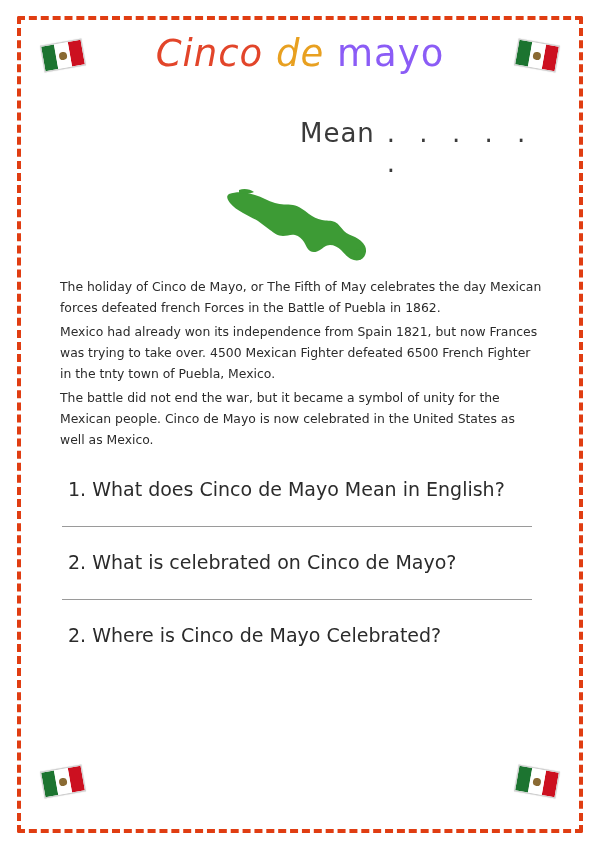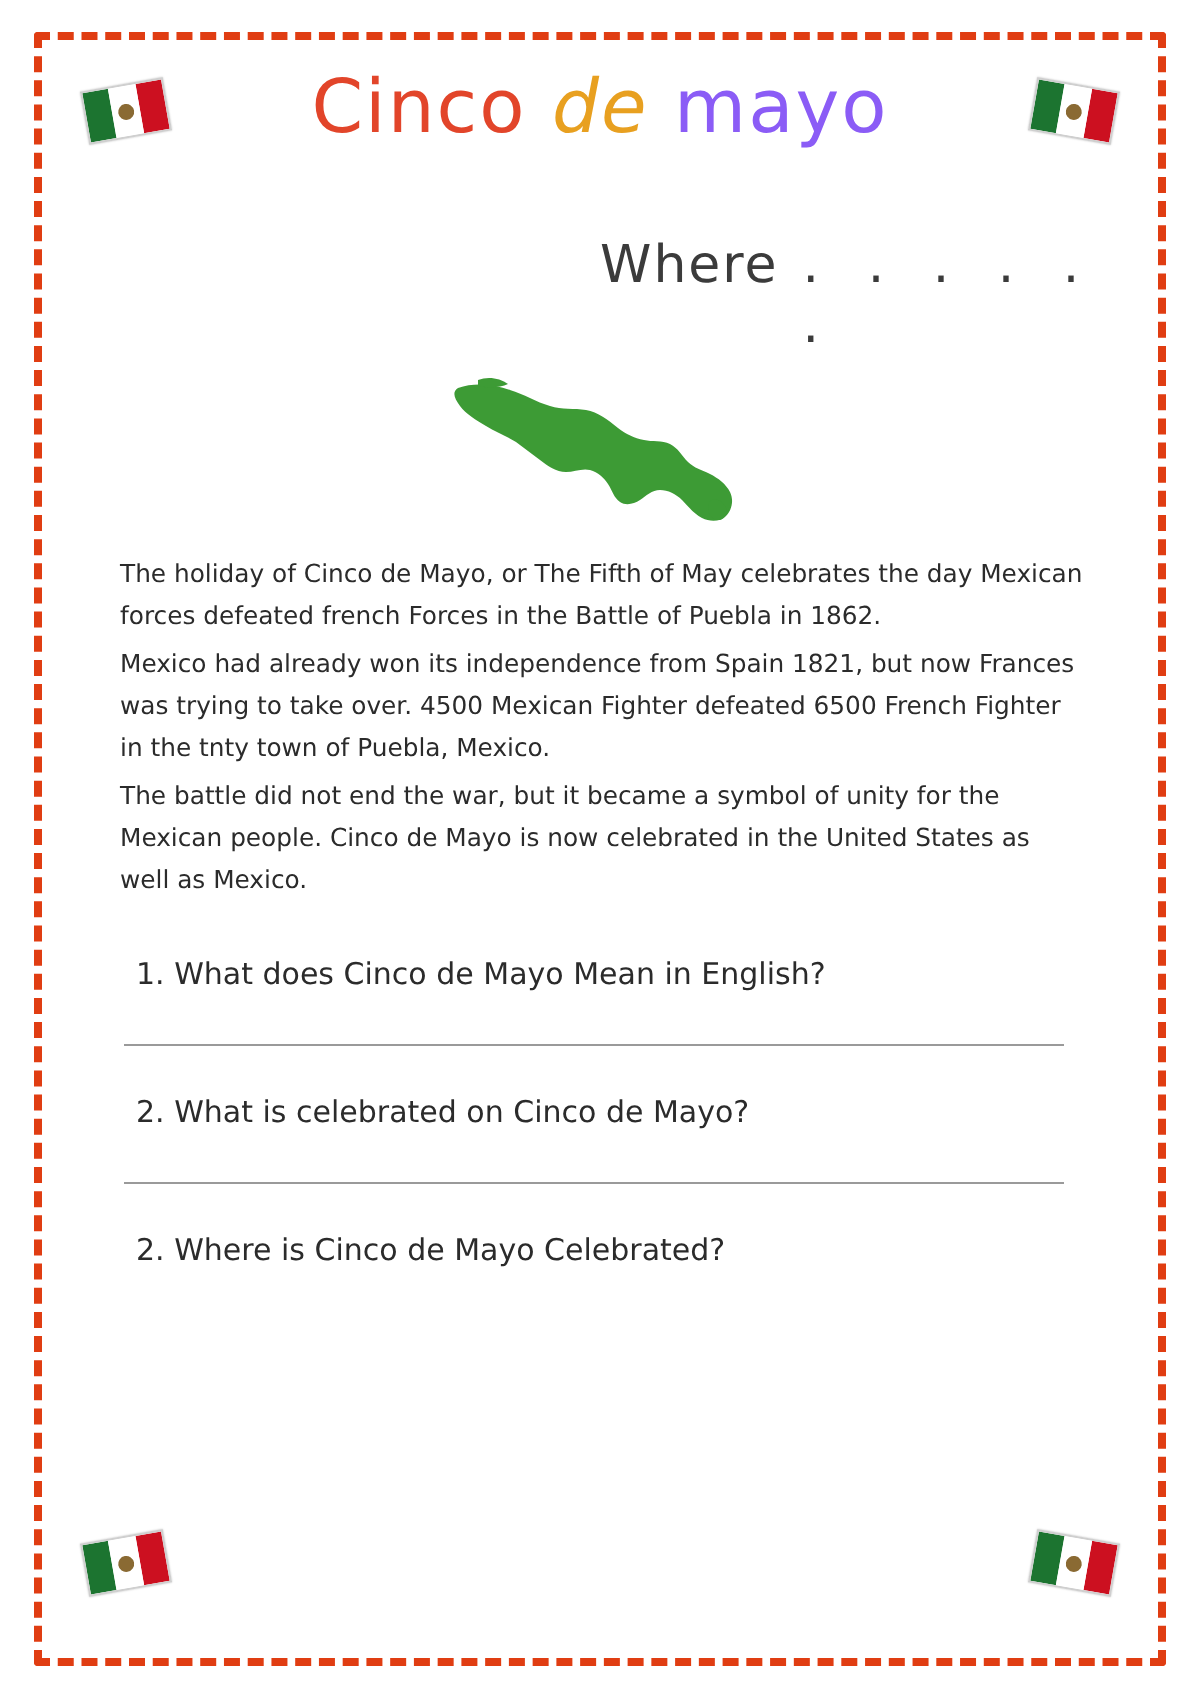--- a/index.html
+++ b/index.html
@@ -75,21 +75,21 @@
     position: absolute;
     left: 0;
     top: 32px;
     width: 600px;
     text-align: center;
     font-family: "DejaVu Sans", sans-serif;
     font-size: 37px;
     letter-spacing: 1px;
     white-space: nowrap;
   }
-  .title .w1 { color: #e2452a; }
+  .title .w1 { color: #e2452a; font-style: italic; }
   .title .w2 { color: #e8a020; font-style: italic; }
   .title .w3 { color: #8b5cf6; }
 
   
   .name-row {
     position: absolute;
     left: 300px;
     top: 118px;
     width: 260px;
     display: flex;
@@ -131,21 +131,21 @@
     position: absolute;
     left: 62px;
     top: 478px;
     width: 478px;
   }
   .question {
     margin-bottom: 24px;
   }
   .q-text {
     color: #2b2b2b;
-    font-size: 15px;
+    font-size: 19px;
     padding-left: 6px;
     margin-bottom: 26px;
   }
   .answer-line {
     height: 1px;
     background: #9a9a9a;
     width: 470px;
     margin-left: 0;
   }
 </style>
@@ -177,21 +177,21 @@
     <div class="band red"></div>
   </div>
 
   <div class="title">
     <span class="w1">Cinco</span>
     <span class="w2">de</span>
     <span class="w3">mayo</span>
   </div>
 
   <div class="name-row">
-    <span class="name-label">Where</span>
+    <span class="name-label">Mean</span>
     <span class="name-dots">. . . . . .</span>
   </div>
 
   <div class="map-wrap">
     <svg width="150" height="78" viewBox="0 0 150 78">
       <path fill="#3d9b35" d="M4,6 C12,3 22,4 30,7 C37,9 43,13 50,15 C56,17 62,16 68,17
         C74,18 79,22 84,26 C88,29 92,31 97,32 C101,33 106,32 110,34
         C114,36 116,40 119,43 C122,46 126,47 130,49 C134,51 138,54 140,58
         C142,62 141,67 138,70 C135,73 130,73 126,71 C122,69 119,65 116,62
         C113,59 109,57 105,57 C101,57 98,60 95,62 C92,64 88,65 85,63

